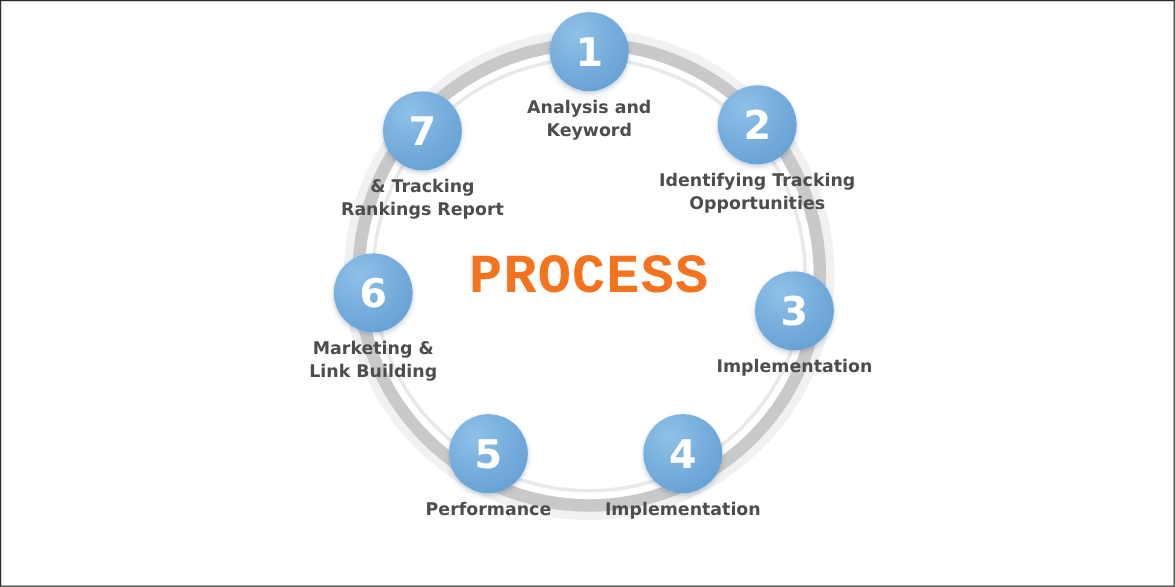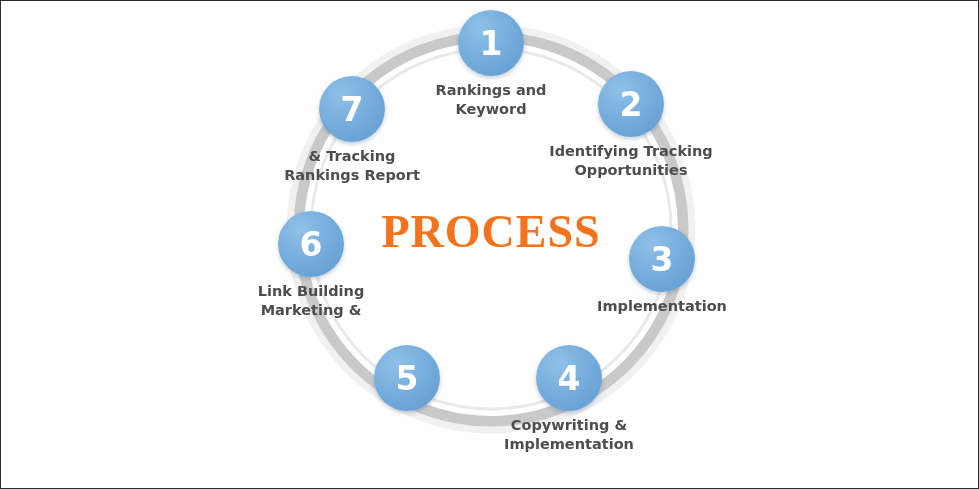--- a/index.html
+++ b/index.html
@@ -53,21 +53,21 @@
   }
   .seo-word {
     font-family: "DejaVu Sans", sans-serif;
     font-weight: bold;
     font-size: 86px;
     line-height: 0.95;
     color: #f4731c;
     letter-spacing: 1px;
   }
   .process-word {
-    font-family: Liberation Serif, serif;
+    font-family: Liberation Mono, monospace;
     font-weight: bold;
     font-size: 46px;
     line-height: 1.1;
     color: #f4731c;
     letter-spacing: 1px;
     margin-top: 6px;
   }
 
   
   .step {
@@ -132,21 +132,21 @@
 
     <div class="center-text">
       <div class="process-word">PROCESS</div>
     </div>
 
     <div class="step" style="left:490px; top:42px;">
       <div class="step-circle">
         <span class="step-num">1</span>
       </div>
       <div class="step-label below">
-        <div>Rankings and</div>
+        <div>Analysis and</div>
         <div>Keyword</div>
       </div>
     </div>
 
     <div class="step" style="left:630px; top:103px;">
       <div class="step-circle">
         <span class="step-num">2</span>
       </div>
       <div class="step-label below">
         <div>Identifying Tracking</div>
@@ -161,40 +161,40 @@
       <div class="step-label below">
         <div>Implementation</div>
       </div>
     </div>
 
     <div class="step" style="left:568px; top:377px;">
       <div class="step-circle">
         <span class="step-num">4</span>
       </div>
       <div class="step-label below">
-        <div>Copywriting &amp;</div>
         <div>Implementation</div>
       </div>
     </div>
 
     <div class="step" style="left:406px; top:377px;">
       <div class="step-circle">
         <span class="step-num">5</span>
       </div>
       <div class="step-label below">
+        <div>Performance</div>
       </div>
     </div>
 
     <div class="step" style="left:310px; top:243px;">
       <div class="step-circle">
         <span class="step-num">6</span>
       </div>
       <div class="step-label below">
+        <div>Marketing &amp;</div>
         <div>Link Building</div>
-        <div>Marketing &amp;</div>
       </div>
     </div>
 
     <div class="step" style="left:351px; top:108px;">
       <div class="step-circle">
         <span class="step-num">7</span>
       </div>
       <div class="step-label below">
         <div>&amp; Tracking</div>
         <div>Rankings Report</div>

